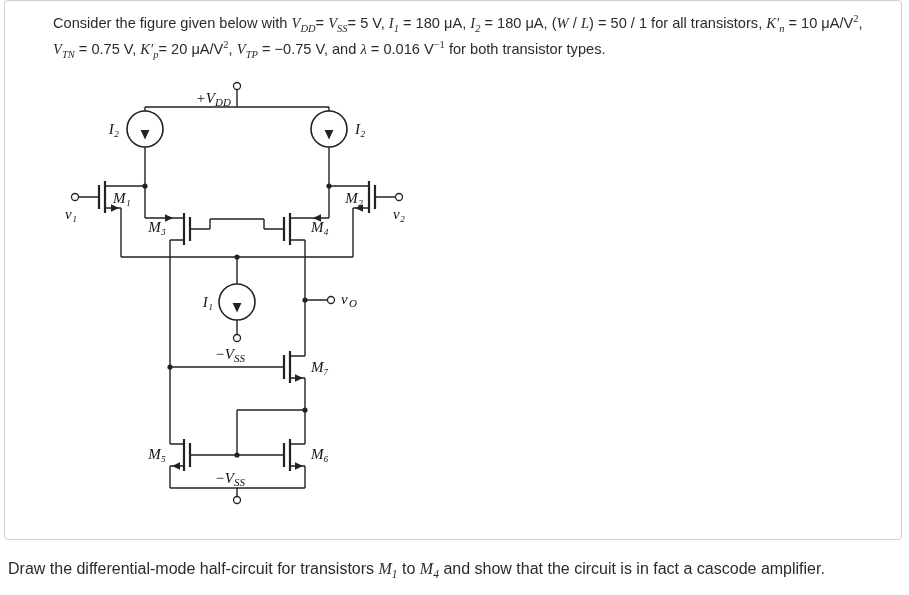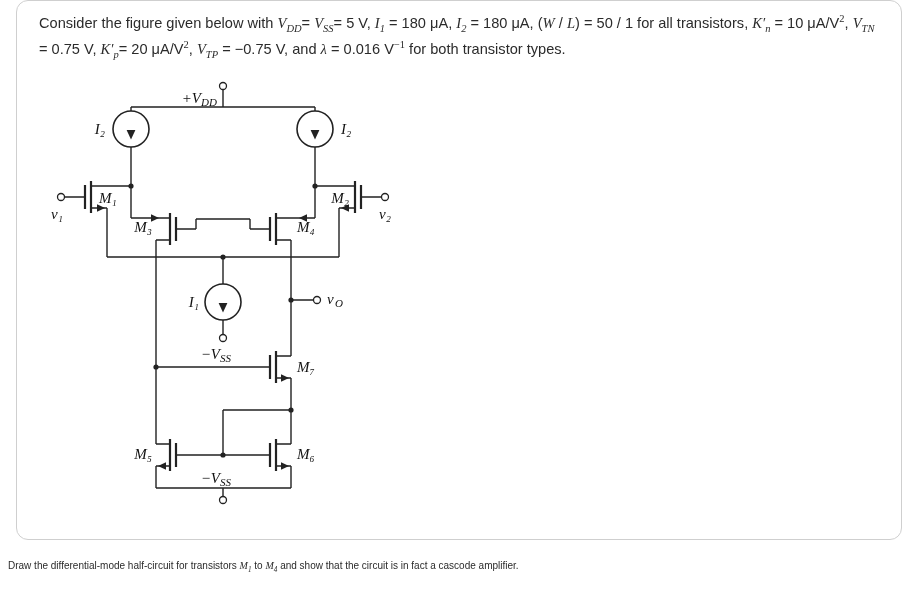--- a/index.html
+++ b/index.html
@@ -2,36 +2,36 @@
 <html><head>
 <meta charset="utf-8">
 <style>
   html,body{margin:0;padding:0;background:#ffffff;}
   body{
     width:909px;height:595px;overflow:hidden;
     font-family:"Liberation Sans",sans-serif;
     color:#2b2b2b;
   }
   .panel{
-    margin:0 7px 0 16px;
+    margin:0 7px 0 4px;
     border:1px solid #cfcfcf;
-    border-radius:12px;
+    border-radius:4px;
     min-height:518px;
-    padding:6px 24px 14px 22px;
+    padding:6px 24px 14px 48px;
     background:#fff;
   }
   .statement{
     margin:4px 0 0 0;
     font-size:14.6px;
     line-height:1.5;
     max-width:838px;
   }
   .question{
     margin:20px 0 0 8px;
-    font-size:10px;
+    font-size:16px;
   }
   .rich i{
     font-family:"Liberation Serif",serif;
     font-style:italic;
   }
   .rich sub,.rich sup{
     font-family:"Liberation Serif",serif;
     font-size:0.72em;
   }
   .rich sub{font-style:italic;}

